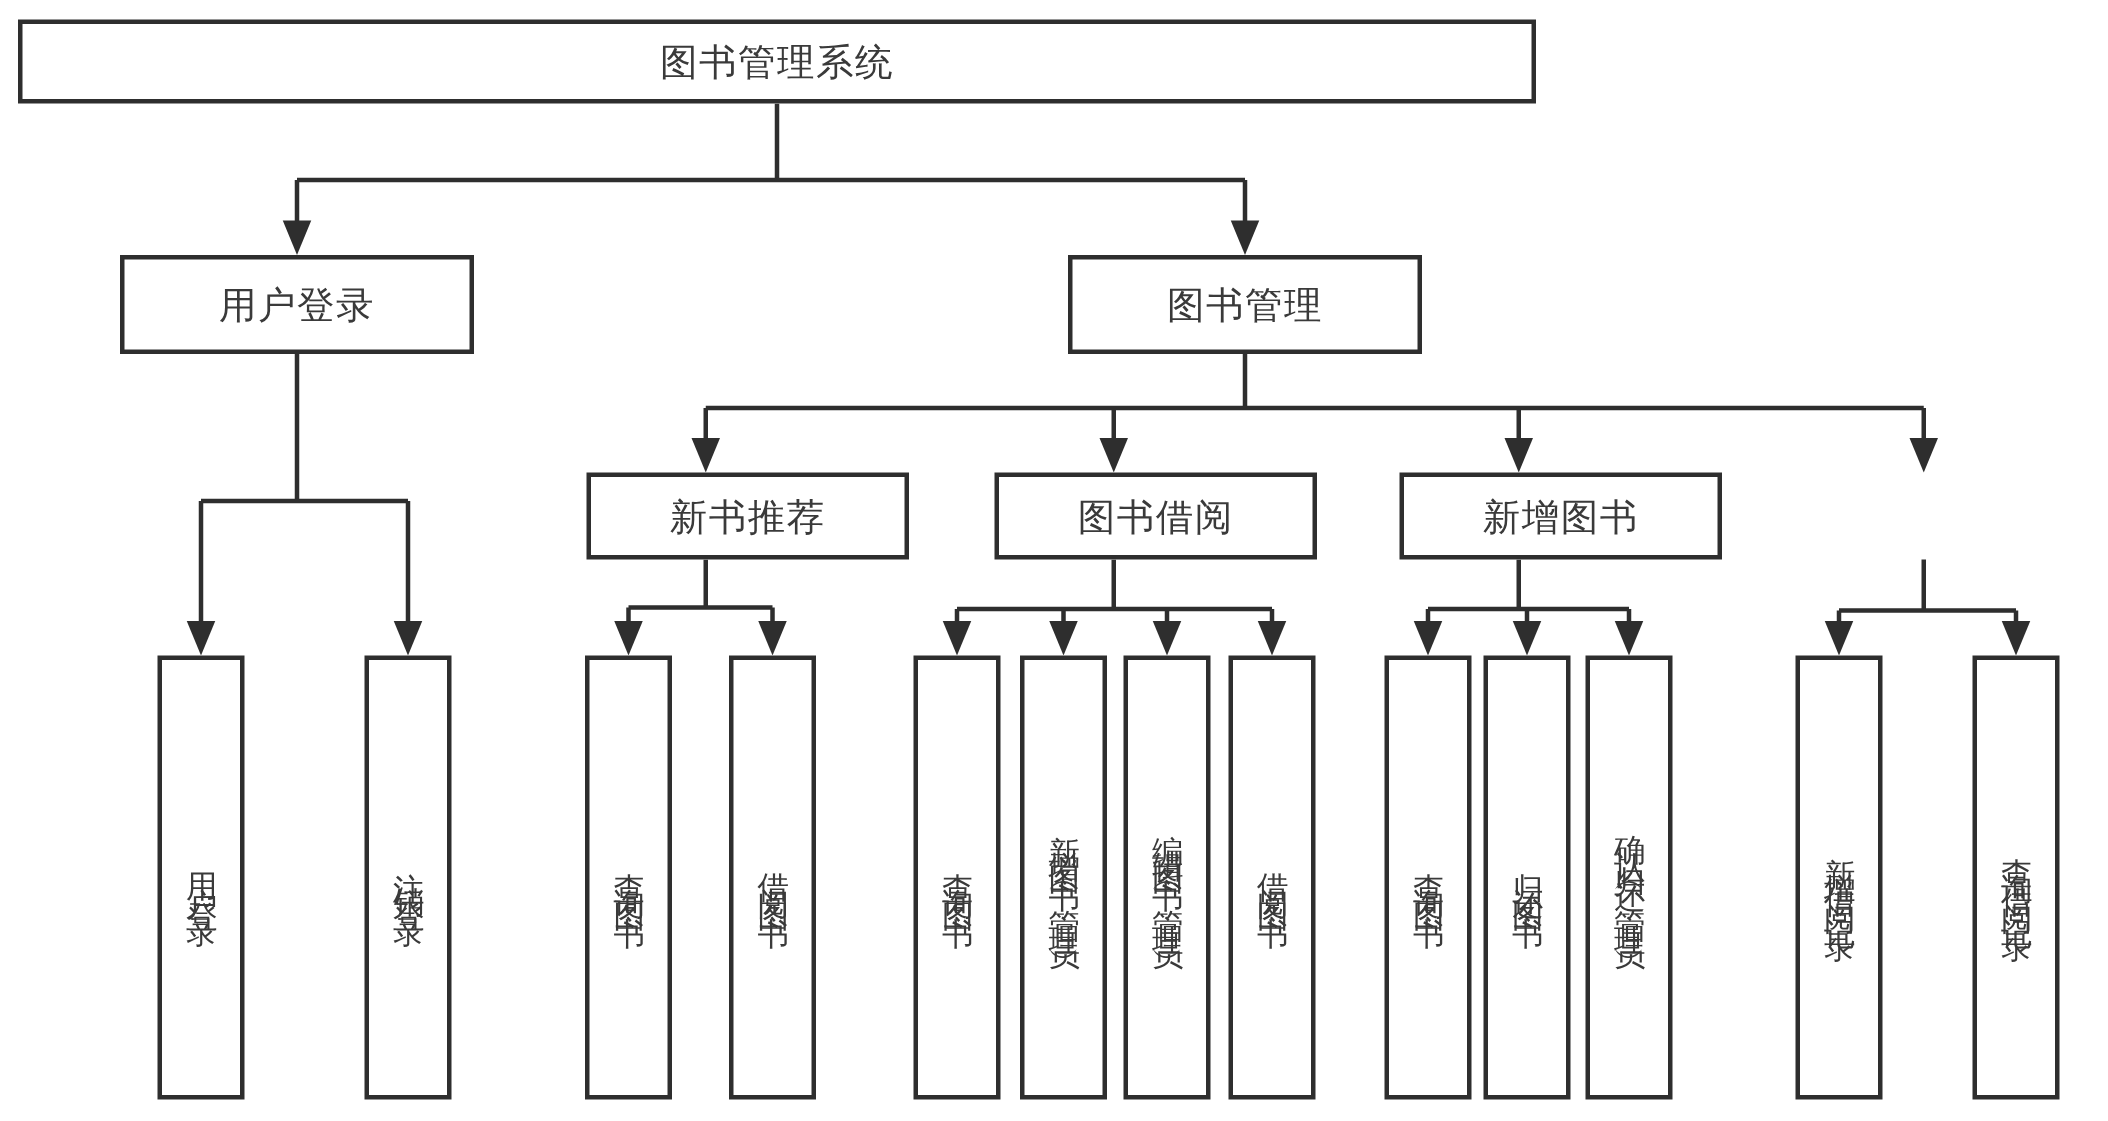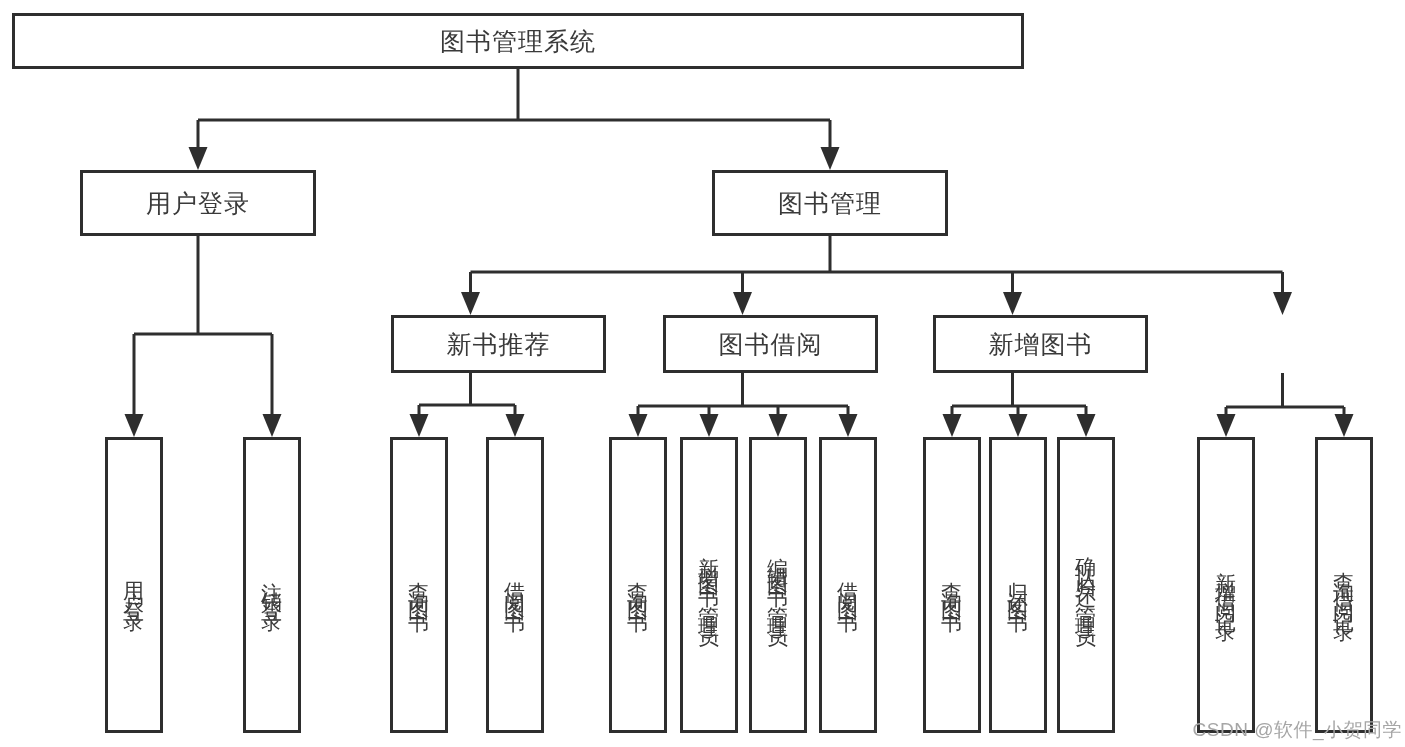--- a/index.html
+++ b/index.html
@@ -207,15 +207,14 @@
     <span class="vlabel">确认归还（管理员）</span>
   </div>
 
   <div class="box leaf leaf-e1">
     <span class="vlabel">新增借阅记录</span>
   </div>
   <div class="box leaf leaf-e2">
     <span class="vlabel">查询借阅记录</span>
   </div>
 
-  <div class="watermark">CSDN @软件_小贺同学</div>
 
 </div>
 
 </body></html>

